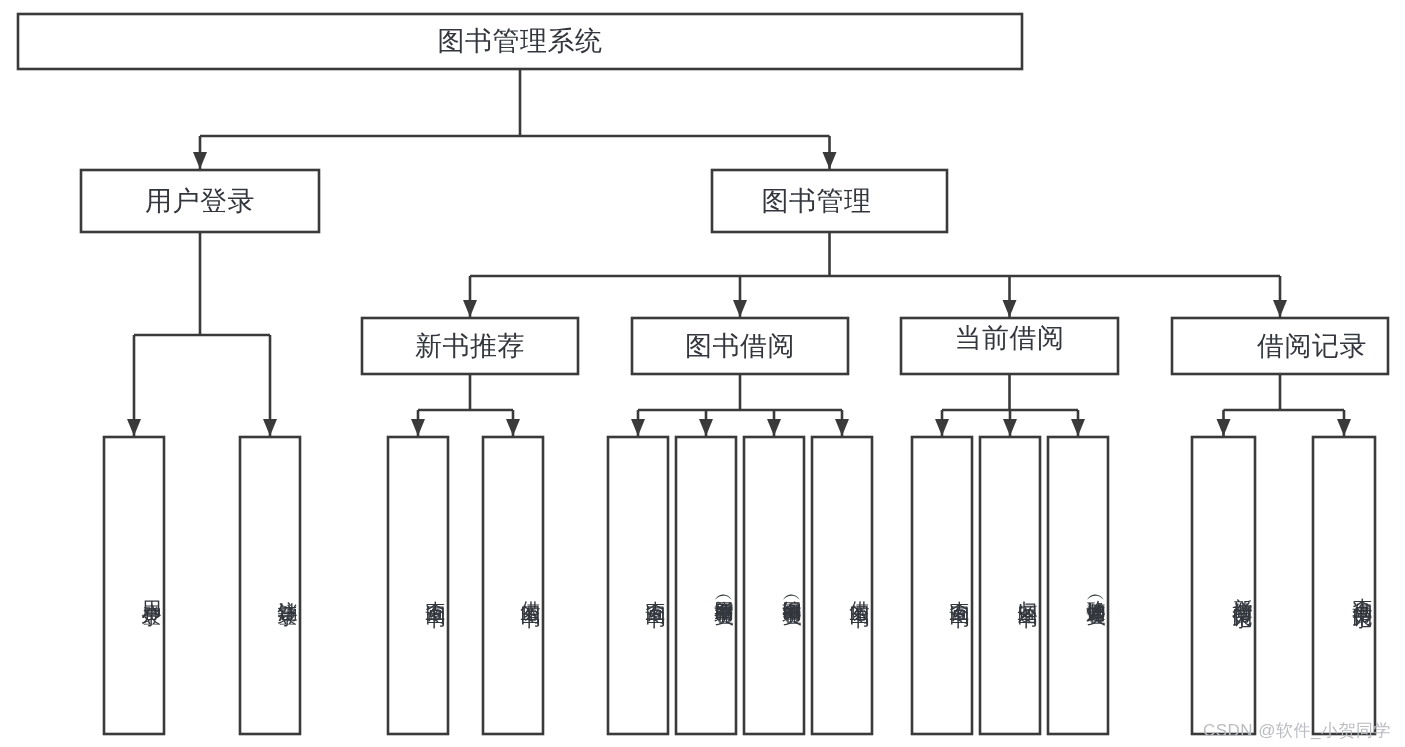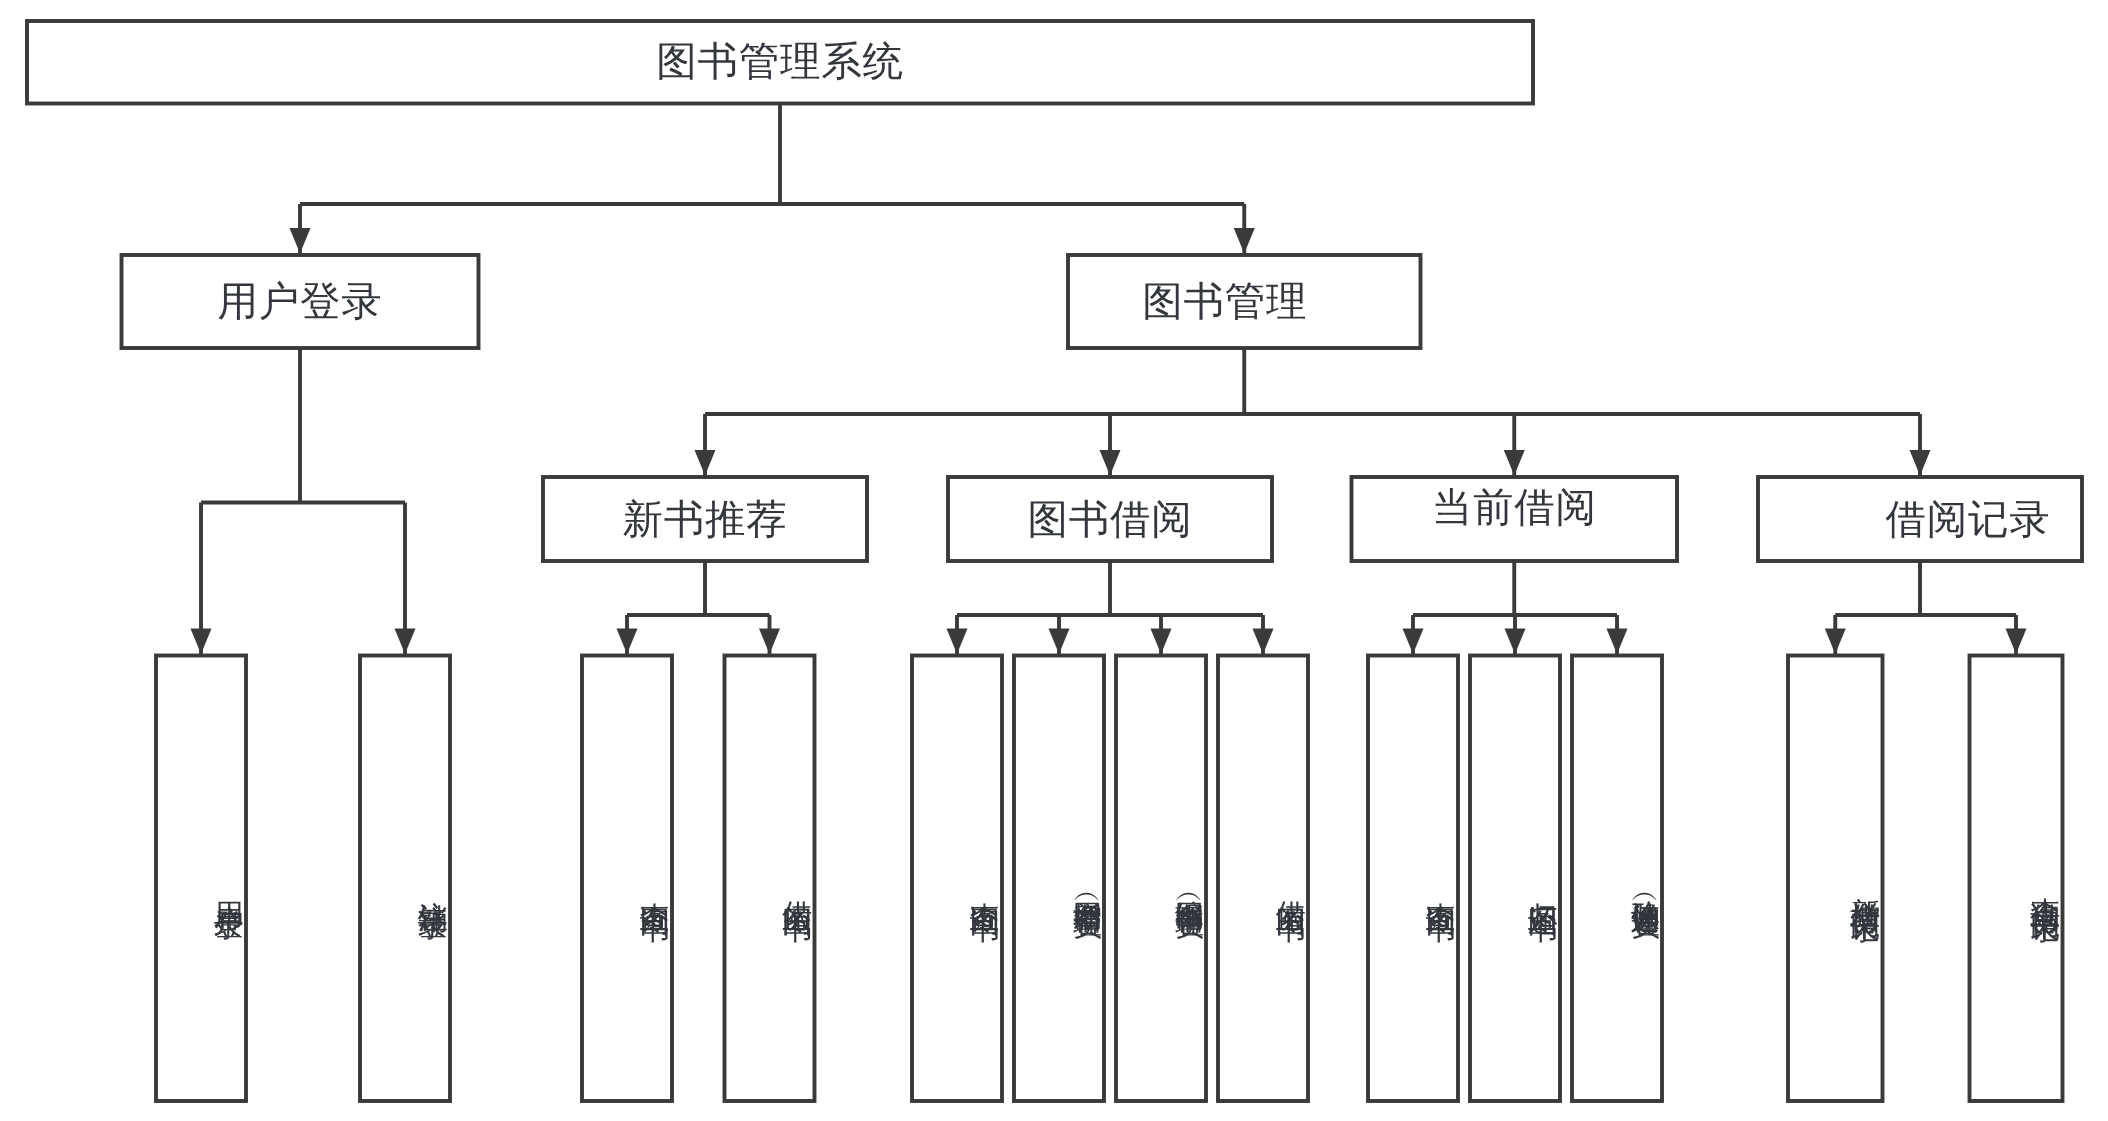--- a/index.html
+++ b/index.html
@@ -182,13 +182,14 @@
       <div class="node-label vert tight" style="left: 676px; top: 437px; width: 60px; height: 297px;">新增图书（管理员）</div>
       <div class="node-label vert tight" style="left: 744px; top: 437px; width: 60px; height: 297px;">编辑图书（管理员）</div>
       <div class="node-label vert" style="left: 812px; top: 437px; width: 60px; height: 297px;">借阅图书</div>
       <div class="node-label vert" style="left: 912px; top: 437px; width: 60px; height: 297px;">查询图书</div>
       <div class="node-label vert" style="left: 980px; top: 437px; width: 60px; height: 297px;">归还图书</div>
       <div class="node-label vert tight" style="left: 1048px; top: 437px; width: 60px; height: 297px;">确认归还（管理员）</div>
       <div class="node-label vert" style="left: 1192px; top: 437px; width: 63px; height: 297px;">新增借阅记录</div>
       <div class="node-label vert" style="left: 1313px; top: 437px; width: 62px; height: 297px;">查询借阅记录</div>
     </div>
 
+  <div class="watermark">CSDN @软件_小贺同学</div>
 </div>
 
 </body></html>

